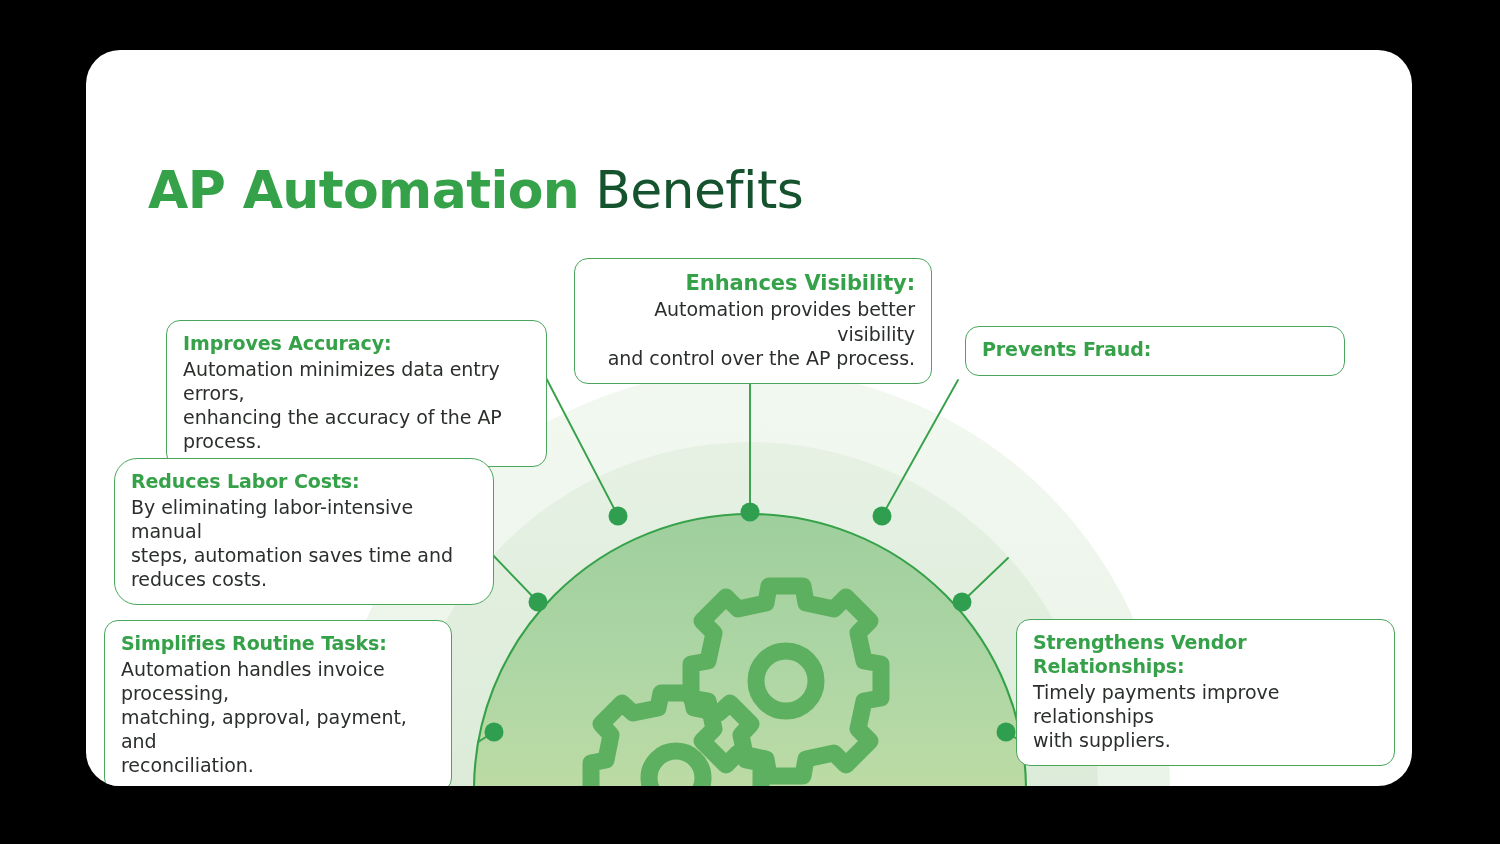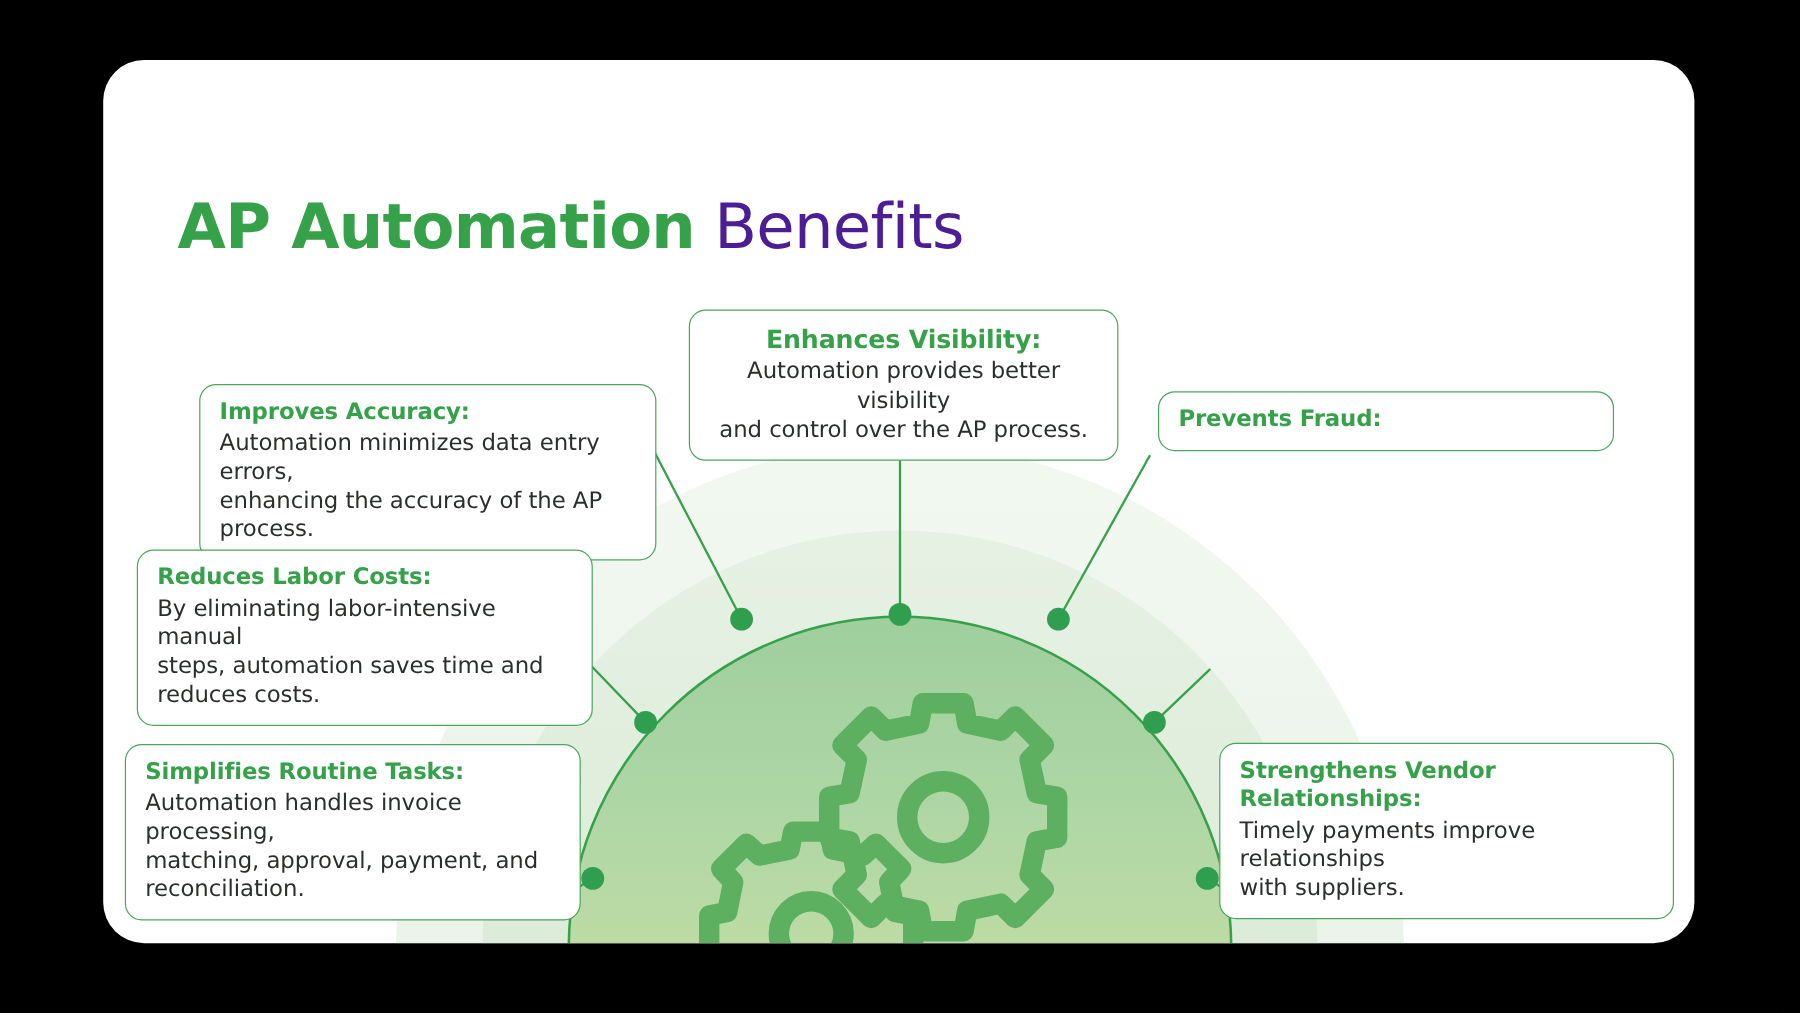--- a/index.html
+++ b/index.html
@@ -27,21 +27,21 @@
   
   #title {
     position: absolute;
     left: 62px; top: 78px;
     font-size: 52px;
     line-height: 1.05;
     letter-spacing: -0.6px;
     white-space: nowrap;
   }
   #title .t-green { color: #35a149; font-weight: 700; }
-  #title .t-dark  { color: #4c1d95; font-weight: 400; }
+  #title .t-dark  { color: #14532d; font-weight: 400; }
 
   
   #diagram {
     position: absolute;
     left: 0; top: 0;
     width: 1326px; height: 736px;
   }
 
   
   .box {
@@ -60,30 +60,30 @@
     white-space: pre-line;
   }
   .box .b-body {
     color: #2b2f2b;
     font-size: 19px;
     line-height: 1.27;
     letter-spacing: -0.05px;
     white-space: pre-line;
     margin-top: 1px;
   }
-  .box.center { text-align: center; }
+  .box.center { text-align: right; }
   .box.center .b-title { font-size: 21px; }
 
   
   #box-visibility      { left: 488px;  top: 208px;  width: 358px; }
   #box-accuracy        { left: 80px;   top: 270px;  width: 381px; }
   #box-fraud           { left: 863px;  top: 276px;  width: 380px; margin-left: 16px; }
-  #box-labor           { left: 28px;   top: 408px;  width: 380px; }
+  #box-labor           { left: 28px;   top: 408px;  width: 380px; border-radius: 23px; }
   #box-documentation   { left: 916px;  top: 421px;  width: 384px; }
-  #box-routine         { left: 18px;   top: 570px;  width: 380px; }
+  #box-routine         { left: 18px;   top: 570px;  width: 348px; }
   #box-vendor          { left: 930px;  top: 569px;  width: 379px; }
 </style>
 </head>
 <body>
 
 <div id="stage">
   <div id="card">
 
     <svg id="diagram" viewBox="0 0 1326 736">
       <defs>

